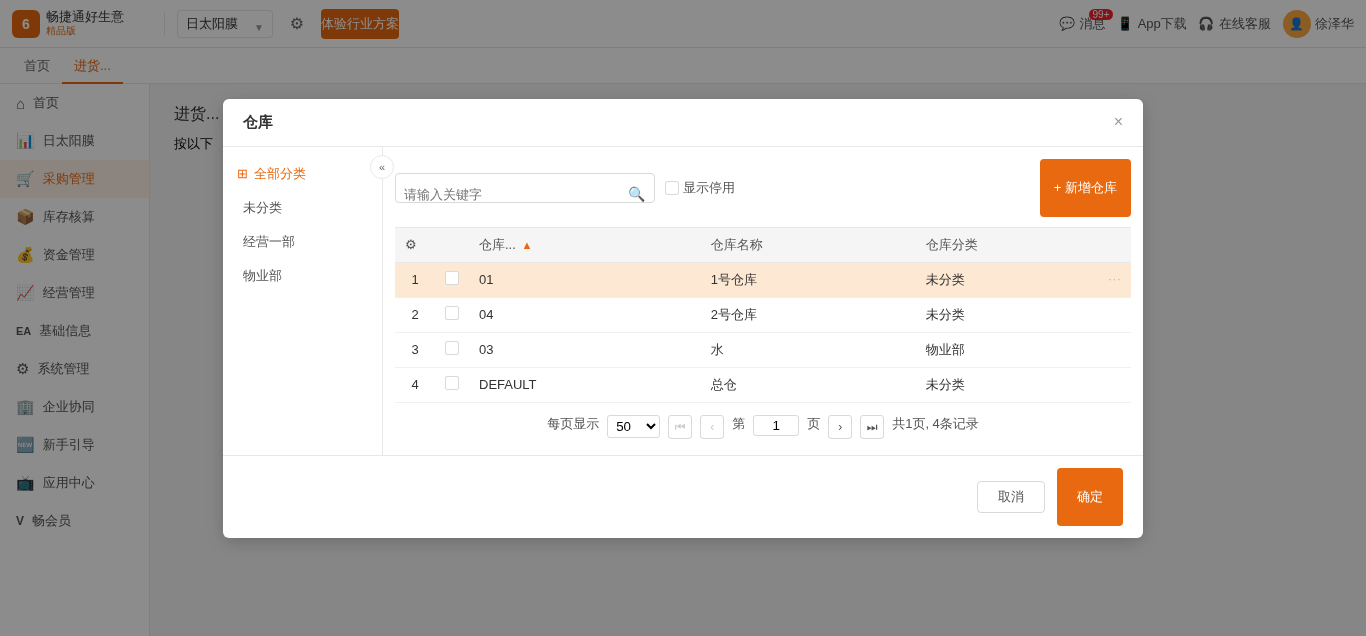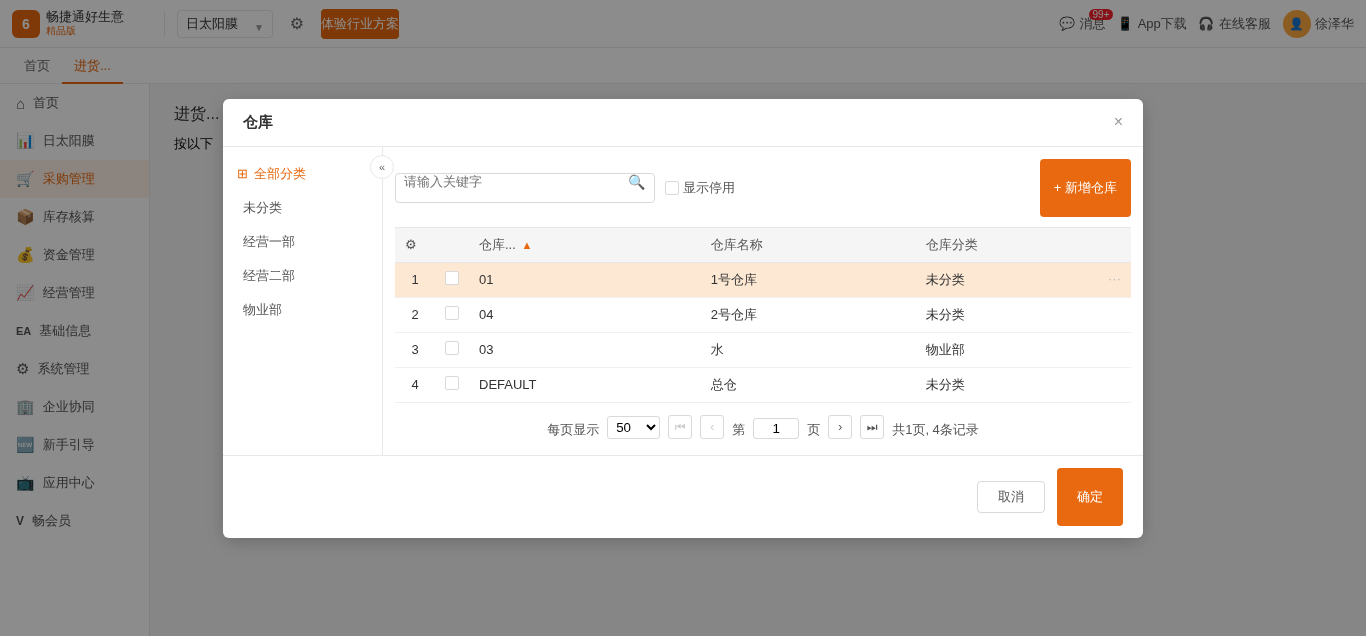--- a/index.html
+++ b/index.html
@@ -48,40 +48,40 @@
 
     
     .cat-sidebar { width: 160px; border-right: 1px solid #e8e8e8; padding: 10px 0; flex-shrink: 0; position: relative; }
     .cat-collapse { position: absolute; top: 8px; right: -12px; width: 24px; height: 24px; background: #fff; border: 1px solid #e8e8e8; border-radius: 50%; display: flex; align-items: center; justify-content: center; cursor: pointer; font-size: 11px; color: #666; z-index: 1; }
     .cat-header { display: flex; align-items: center; gap: 6px; padding: 8px 14px; color: #e86910; font-weight: 500; cursor: pointer; }
     .cat-item { padding: 8px 20px; cursor: pointer; color: #555; font-size: 13px; }
 
     
     .table-area { flex: 1; display: flex; flex-direction: column; padding: 12px; overflow: hidden; }
     .table-toolbar { display: flex; align-items: center; gap: 10px; margin-bottom: 10px; }
-    .search-input-wrap { display: flex; align-items: flex-start; border: 1px solid #d9d9d9; border-radius: 4px; overflow: hidden; padding: 0 8px; height: 30px; background: #fff; flex: 1; max-width: 260px; }
+    .search-input-wrap { display: flex; align-items: flex-end; border: 1px solid #d9d9d9; border-radius: 4px; overflow: hidden; padding: 0 8px; height: 30px; background: #fff; flex: 1; max-width: 260px; }
     .search-input { border: none; outline: none; font-size: 13px; color: #333; width: 100%; background: transparent; }
     .search-icon { color: #bbb; font-size: 14px; cursor: pointer; }
     .show-disabled { display: flex; align-items: center; gap: 4px; color: #555; font-size: 13px; cursor: pointer; }
     .checkbox { width: 14px; height: 14px; border: 1px solid #d9d9d9; border-radius: 2px; display: inline-block; }
     .add-btn { margin-left: auto; background: #e86910; color: white; border: none; border-radius: 4px; padding: 20px 14px; cursor: pointer; font-size: 13px; white-space: nowrap; }
 
     
     .data-table { width: 100%; border-collapse: collapse; font-size: 13px; }
     .data-table th { background: #f5f5f5; padding: 8px 10px; text-align: left; color: #555; font-weight: 500; border-bottom: 1px solid #e8e8e8; border-top: 1px solid #e8e8e8; white-space: nowrap; }
     .data-table td { padding: 8px 10px; color: #333; border-bottom: 1px solid #f0f0f0; }
     .data-table tr.active-row td { background: #fde8d4; }
     .row-num { color: #888; text-align: center; width: 40px; }
     .row-check { width: 30px; text-align: center; }
     .col-settings { text-align: center; width: 40px; }
     .dots-btn { color: #bbb; cursor: pointer; }
     .sort-icon { color: #e86910; font-size: 11px; margin-left: 2px; }
 
     
-    .pagination { display: flex; align-items: flex-end; justify-content: center; gap: 8px; padding: 12px 0 4px; font-size: 13px; color: #555; margin-top: auto; }
+    .pagination { display: flex; align-items: flex-start; justify-content: center; gap: 8px; padding: 12px 0 4px; font-size: 13px; color: #555; margin-top: auto; }
     .page-input { width: 46px; text-align: center; border: 1px solid #d9d9d9; border-radius: 3px; padding: 2px 4px; }
     .page-btn { width: 24px; height: 24px; display: flex; align-items: center; justify-content: center; cursor: pointer; color: #555; border: 1px solid #d9d9d9; border-radius: 3px; font-size: 12px; }
     .page-btn.disabled { color: #ccc; cursor: not-allowed; }
     .page-size-select { border: 1px solid #d9d9d9; border-radius: 3px; padding: 2px 4px; background: #fff; cursor: pointer; }
 
     
     .modal-footer { display: flex; align-items: center; justify-content: flex-end; gap: 12px; padding: 12px 20px; border-top: 1px solid #e8e8e8; }
     .cancel-btn { padding: 6px 20px; border: 1px solid #d9d9d9; border-radius: 4px; background: #fff; color: #555; cursor: pointer; font-size: 13px; }
     .confirm-btn { padding: 20px 20px; border: none; border-radius: 4px; background: #e86910; color: white; cursor: pointer; font-size: 13px; }
 
@@ -207,21 +207,20 @@
         <div class="modal-body">
 
           <div class="cat-sidebar">
             <div class="cat-collapse">«</div>
             <div class="cat-header">
               <span>⊞</span>
               <span>全部分类</span>
             </div>
             <div class="cat-item">未分类</div>
             <div class="cat-item">经营一部</div>
-            <div class="cat-item">经营二部</div>
             <div class="cat-item">物业部</div>
           </div>
 
           <div class="table-area">
 
             <div class="table-toolbar">
               <div class="search-input-wrap">
                 <input class="search-input" type="text" placeholder="请输入关键字" style="">
                 <span class="search-icon">🔍</span>
               </div>

